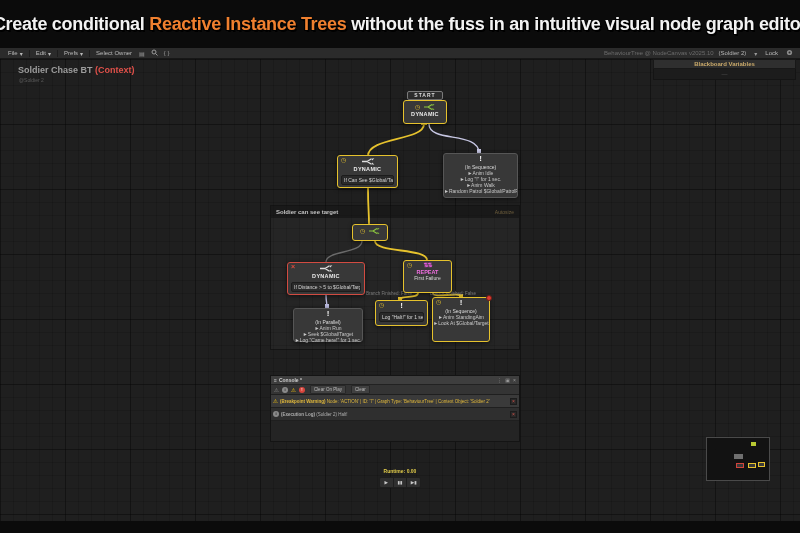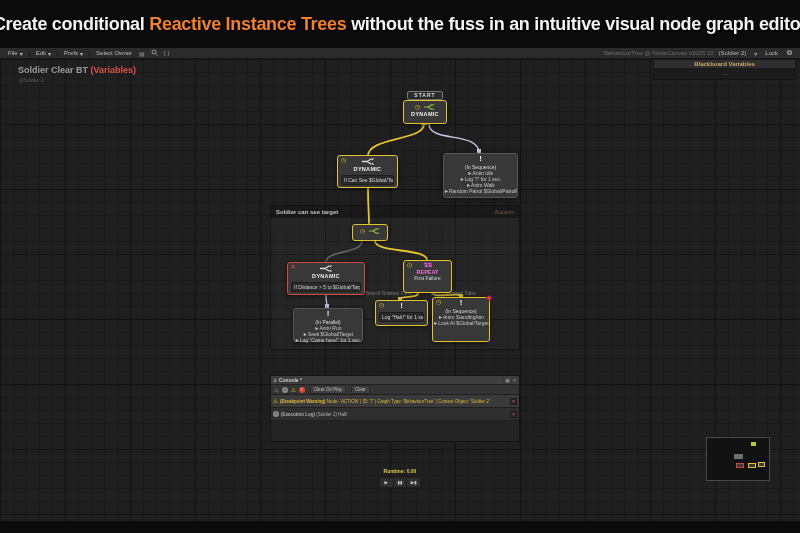--- a/index.html
+++ b/index.html
@@ -171,21 +171,21 @@
       <span>Lock</span>
       <span class="tb-icon"><svg width="7" height="7" viewBox="0 0 7 7">
             <circle cx="3.5" cy="3.5" r="2.6" fill="#8a8a8a"></circle>
             <circle cx="3.5" cy="3.5" r="1" fill="#2b2b2b"></circle>
           </svg></span>
     </div>
   </div>
 
   <div class="canvas">
 
-    <div class="graph-title"><span>Soldier Clear BT </span><span class="inst">(Variables)</span></div>
+    <div class="graph-title"><span>Soldier Chase BT </span><span class="inst">(Context)</span></div>
     <div class="graph-agent">@Soldier 2</div>
 
     <div class="blackboard">
       <div class="bb-header">Blackboard Variables</div>
       <div class="bb-body">—</div>
     </div>
 
     <div class="group">
       <div class="group-header">
         <span class="group-title">Soldier can see target</span>

